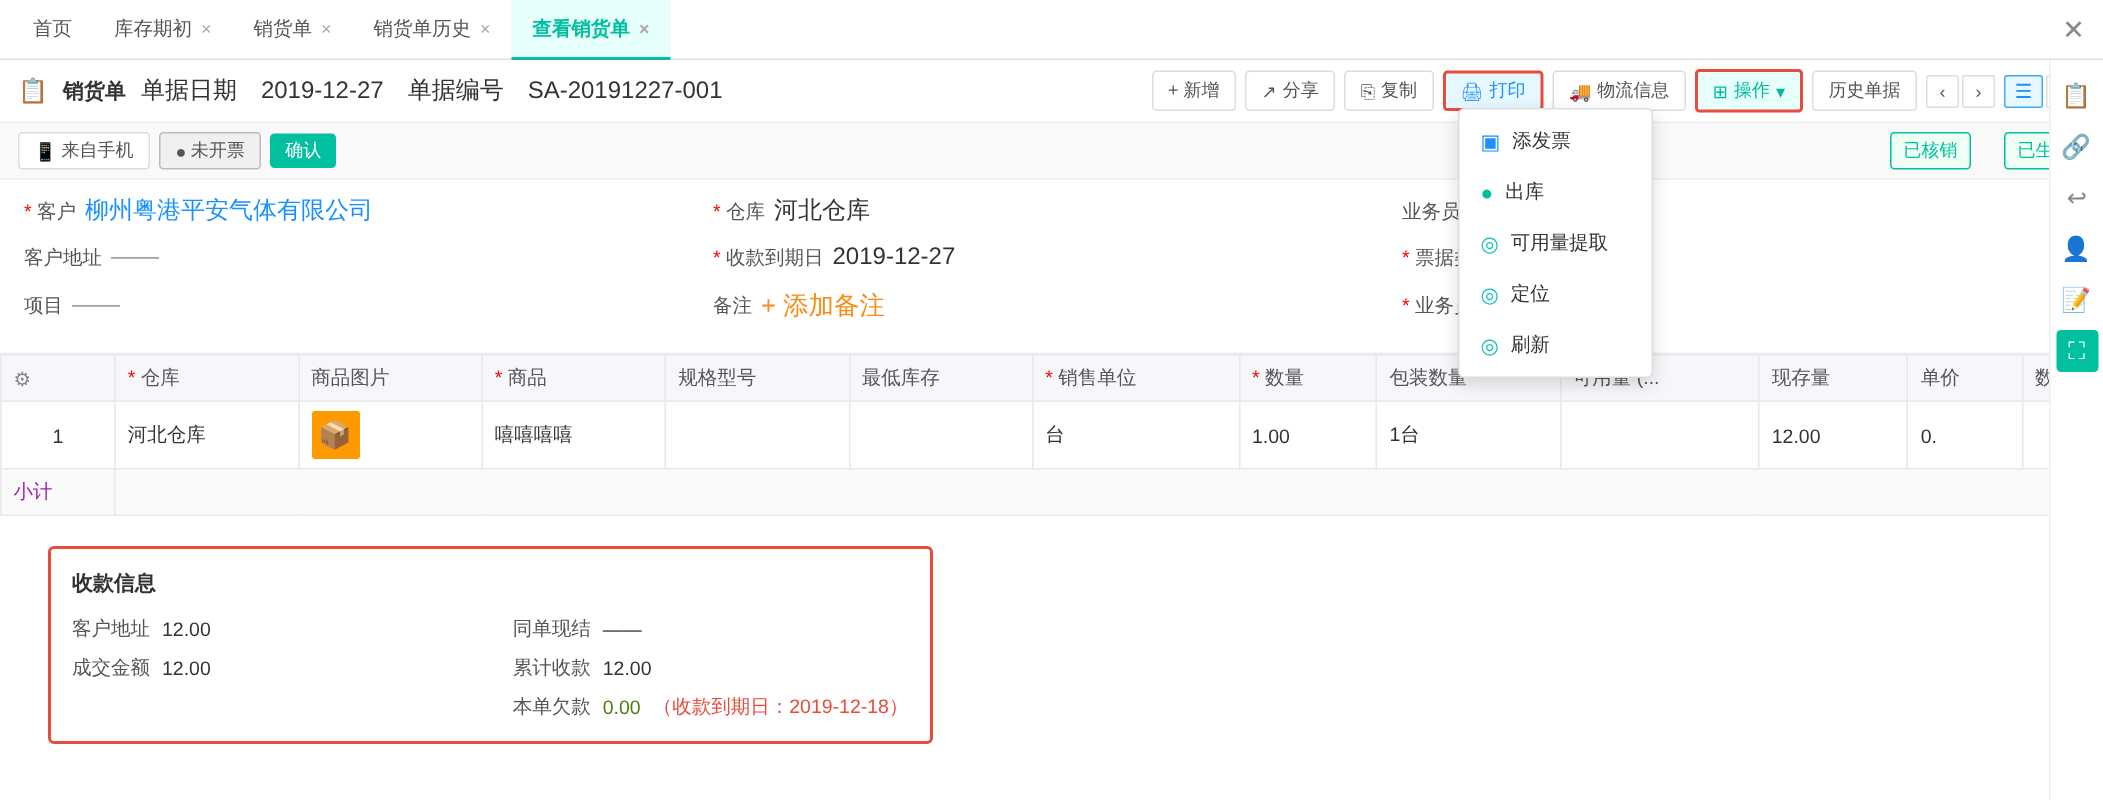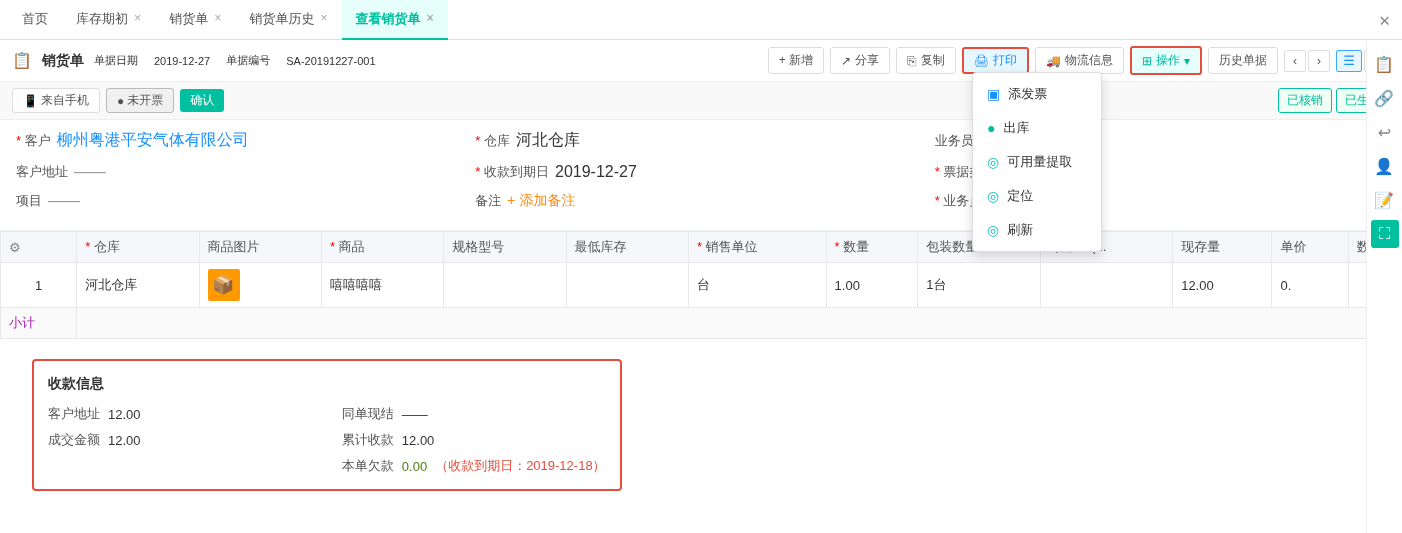--- a/index.html
+++ b/index.html
@@ -3,21 +3,20 @@
   <meta charset="utf-8">
   <style>
     * { box-sizing: border-box; margin: 0; padding: 0; }
     body { font-family: 'Microsoft YaHei', Arial, sans-serif; font-size: 13px; background: #f0f2f5; color: #333; overflow: hidden; }
 
     
     .tab-bar {
       display: flex; align-items: center; background: #fff;
       border-bottom: 1px solid #e0e0e0; height: 40px; padding: 16px 8px;
       position: relative;
-      font-family: Liberation Mono, monospace;
     }
     .tab-item {
       display: flex; align-items: center; padding: 0 14px; height: 40px;
       cursor: pointer; color: #555; font-size: 13px; border-bottom: 2px solid transparent;
       white-space: nowrap;
     }
     .tab-item.active { color: #00c0a0; border-bottom: 2px solid #00c0a0; font-weight: bold; }
     .tab-item .close-btn { margin-left: 6px; color: #aaa; font-size: 12px; cursor: pointer; }
     .close-x {
       position: absolute; right: 12px; top: 50%; transform: translateY(-50%);
@@ -34,21 +33,21 @@
     .doc-toolbar {
       display: flex; align-items: center; padding: 6px 12px;
       background: #fff; border-bottom: 1px solid #eee;
       flex-wrap: wrap; gap: 8px;
     }
     .doc-title-area {
       display: flex; align-items: center; gap: 10px; flex: 1;
     }
     .doc-icon { color: #00c0a0; font-size: 16px; }
     .doc-label { font-weight: bold; font-size: 14px; color: #333; }
-    .doc-meta { display: flex; align-items: center; gap: 16px; color: #555; font-size: 11px; }
+    .doc-meta { display: flex; align-items: center; gap: 16px; color: #555; font-size: 16px; }
     .doc-meta span { color: #333; }
 
     .toolbar-actions {
       display: flex; align-items: center; gap: 6px;
     }
     .btn-action {
       display: flex; align-items: center; gap: 4px; padding: 4px 10px;
       border: 1px solid #ddd; border-radius: 3px; background: #fff;
       cursor: pointer; font-size: 12px; color: #555; white-space: nowrap;
     }
@@ -173,21 +172,21 @@
       padding-top: 10px; gap: 6px; z-index: 50;
     }
     .sidebar-icon {
       width: 28px; height: 28px; display: flex; align-items: center; justify-content: center;
       cursor: pointer; border-radius: 3px; color: #888; font-size: 16px;
     }
     .sidebar-icon.active { background: #00c0a0; color: #fff; border-radius: 3px; }
 
     
     .add-note-btn {
-      color: #fa8c16; cursor: pointer; font-size: 14px;
+      color: #fa8c16; cursor: pointer; font-size: 17px;
       display: flex; align-items: center; gap: 3px;
     }
 
     
     .nav-arrows { display: flex; gap: 2px; }
     .nav-arrow {
       width: 22px; height: 22px; display: flex; align-items: center; justify-content: center;
       border: 1px solid #ddd; border-radius: 2px; cursor: pointer; color: #555; font-size: 12px;
     }
 
@@ -280,21 +279,21 @@
       <button class="btn-sm">
         <span>📱</span>
         <span>来自手机</span>
       </button>
       <button class="btn-sm gray-dark">
         <span>●</span>
         <span>未开票</span>
       </button>
       <button class="btn-confirm">确认</button>
     </div>
-    <div style="display:flex; align-items:center; gap:4px;">
+    <div style="display:flex; align-items:center; gap:22px;">
       <span class="badge badge-green">已核销</span>
       <span class="badge badge-green">已生效</span>
     </div>
   </div>
 
   <div class="form-section">
     <div class="form-row">
       <div class="form-field">
         <span class="form-label required">客户</span>
         <span class="form-value link">柳州粤港平安气体有限公司</span>

